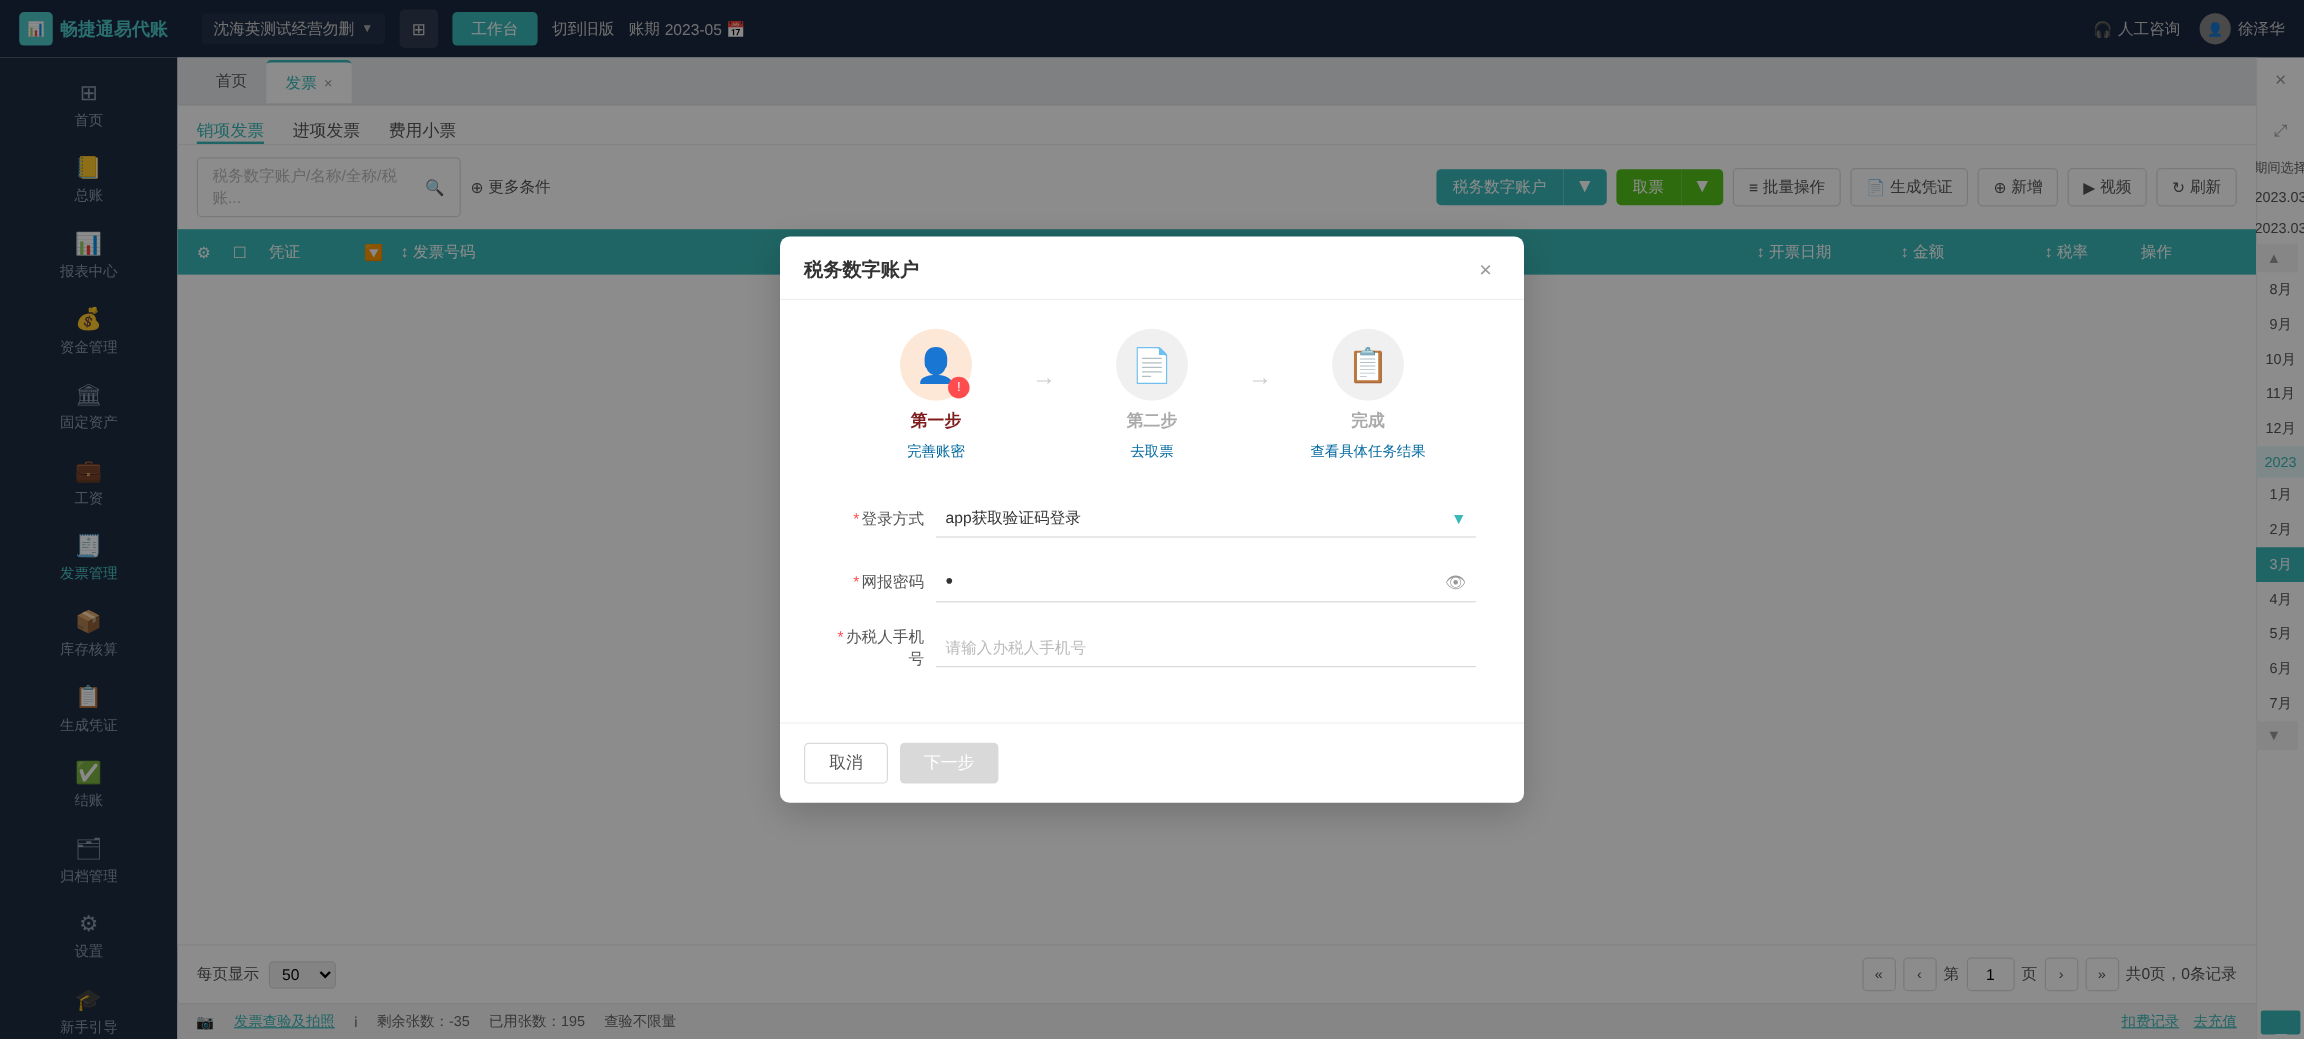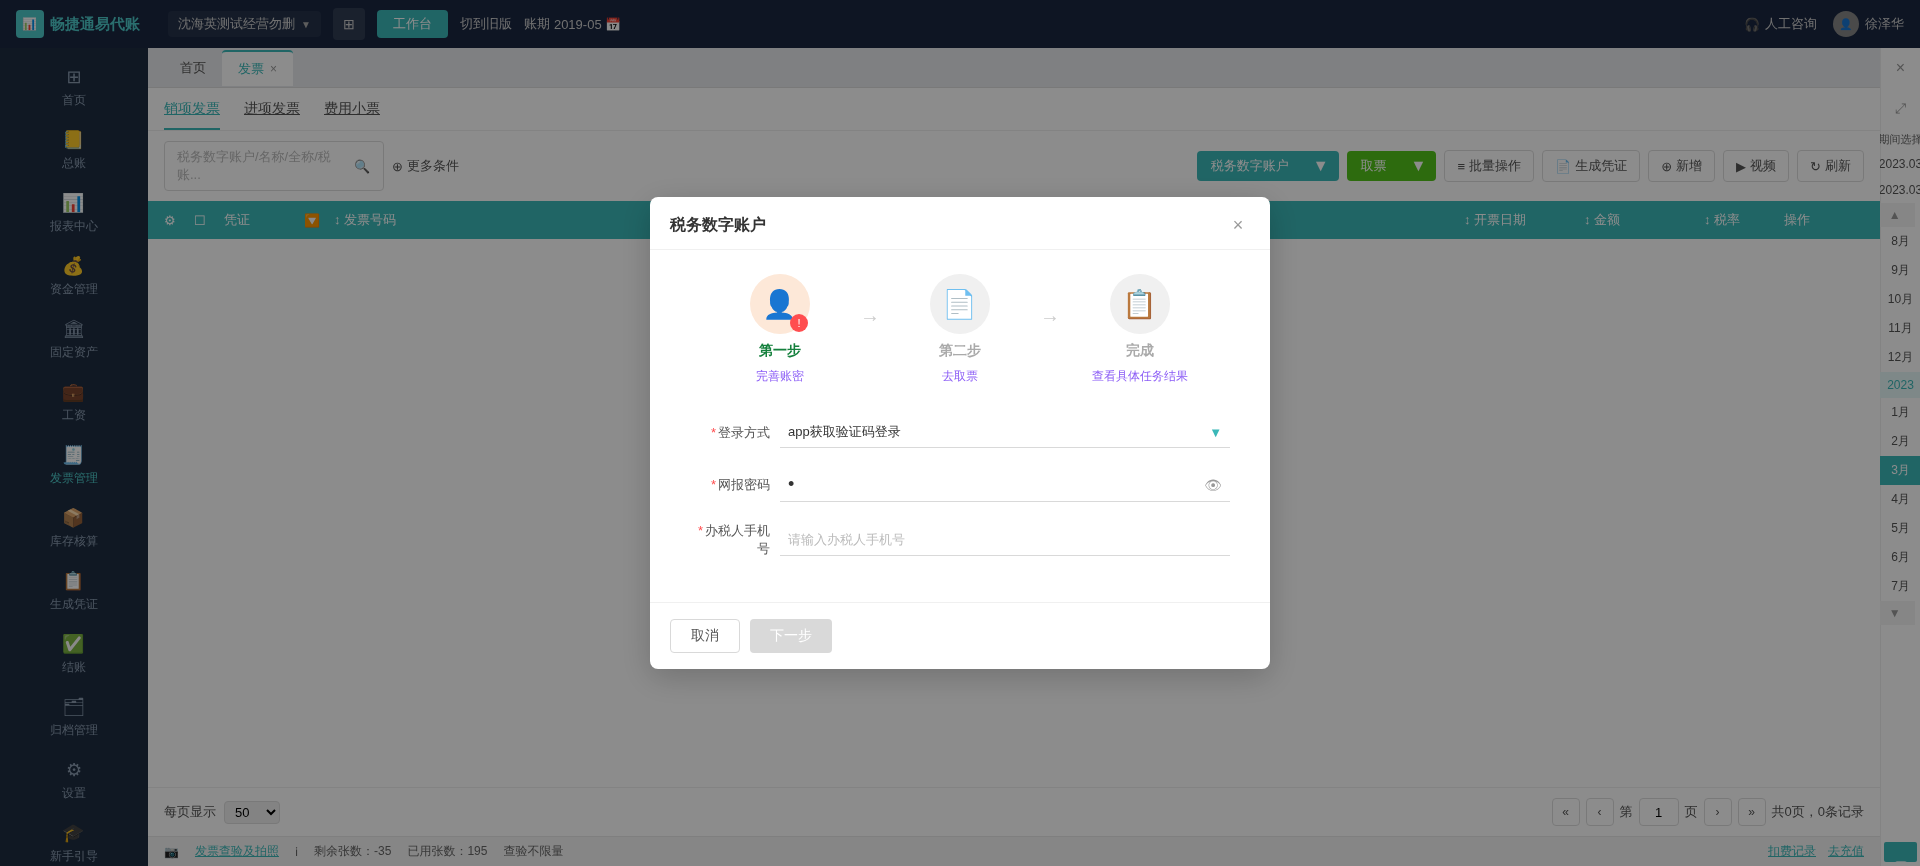--- a/index.html
+++ b/index.html
@@ -155,24 +155,22 @@
     .sub-nav {
       display: flex;
       align-items: center;
       padding: 12px 16px 0;
       border-bottom: 1px solid #eee;
       gap: 24px;
     }
     .sub-nav-item {
       font-size: 14px;
       color: #555;
-      padding-bottom: 10px;
       cursor: pointer;
       border-bottom: 2px solid transparent;
-      text-decoration: underline;
     }
     .sub-nav-item.active {
       color: #3bb8b8;
       border-bottom: 2px solid #3bb8b8;
     }
 
     
     .toolbar {
       display: flex;
       align-items: center;
@@ -440,25 +438,25 @@
       display: flex; align-items: flex-start;
       justify-content: center;
       padding-bottom: 28px;
       color: #ccc;
       font-size: 20px;
     }
     .step-title {
       font-size: 14px;
       font-weight: 600;
     }
-    .step-title.active-title { color: #15803d; }
+    .step-title.active-title { color: #7f1d1d; }
     .step-title.inactive-title { color: #aaa; }
     .step-desc {
       font-size: 12px;
-      color: #8b5cf6;
+      color: #0369a1;
       text-align: right;
     }
 
     
     .form-row {
       display: flex;
       align-items: center;
       margin-bottom: 20px;
       gap: 0;
     }
@@ -537,21 +535,21 @@
   </div>
   <div class="company-selector">
     <span>沈海英测试经营勿删</span>
     <span class="arrow">▼</span>
   </div>
   <div class="header-icon-btn">⊞</div>
   <div class="workspace-btn">工作台</div>
   <div class="switch-old-btn">切到旧版</div>
   <div class="period-info">
     <span>账期</span>
-    <span>2019-05</span>
+    <span>2023-05</span>
     <span>📅</span>
   </div>
   <div class="header-right">
     <div class="service-btn">
       <span>🎧</span>
       <span>人工咨询</span>
     </div>
     <div class="user-info">
       <div class="user-avatar">👤</div>
       <span>徐泽华</span>

